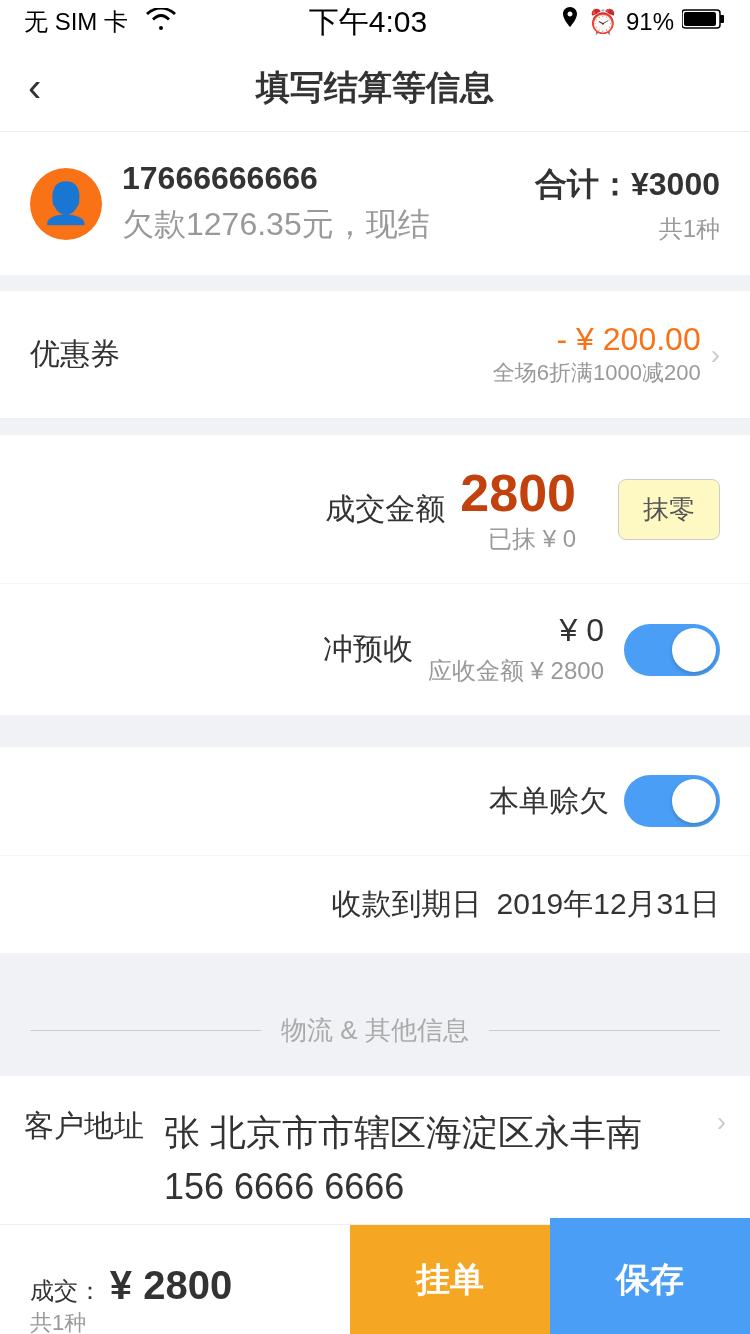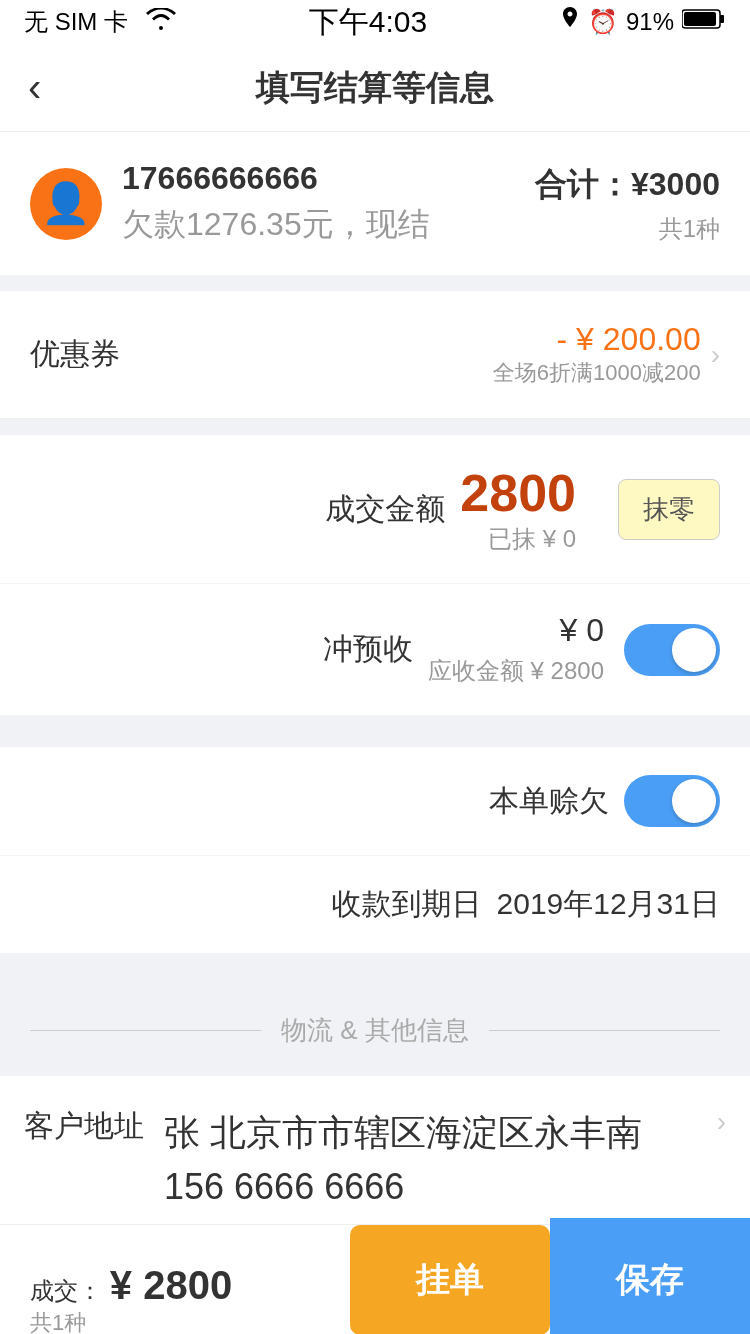--- a/index.html
+++ b/index.html
@@ -199,21 +199,20 @@
       margin-top: 41px;
     }
     .bottom-summary-amount { font-size: 40px; font-weight: 700; color: #333; display: inline; }
     .bottom-summary-sub { font-size: 22px; color: #999; }
     .btn-hold {
       width: 200px; height: 110px;
       background: #f5a623;
       display: flex; align-items: center; justify-content: center;
       font-size: 34px; color: #fff; font-weight: 600;
       cursor: pointer;
-      border-radius: 10px;
     }
     .btn-save {
       width: 200px; height: 124px;
       background: #4b9ef5;
       display: flex; align-items: center; justify-content: center;
       font-size: 34px; color: #fff; font-weight: 600;
       cursor: pointer;
     }
 
     

